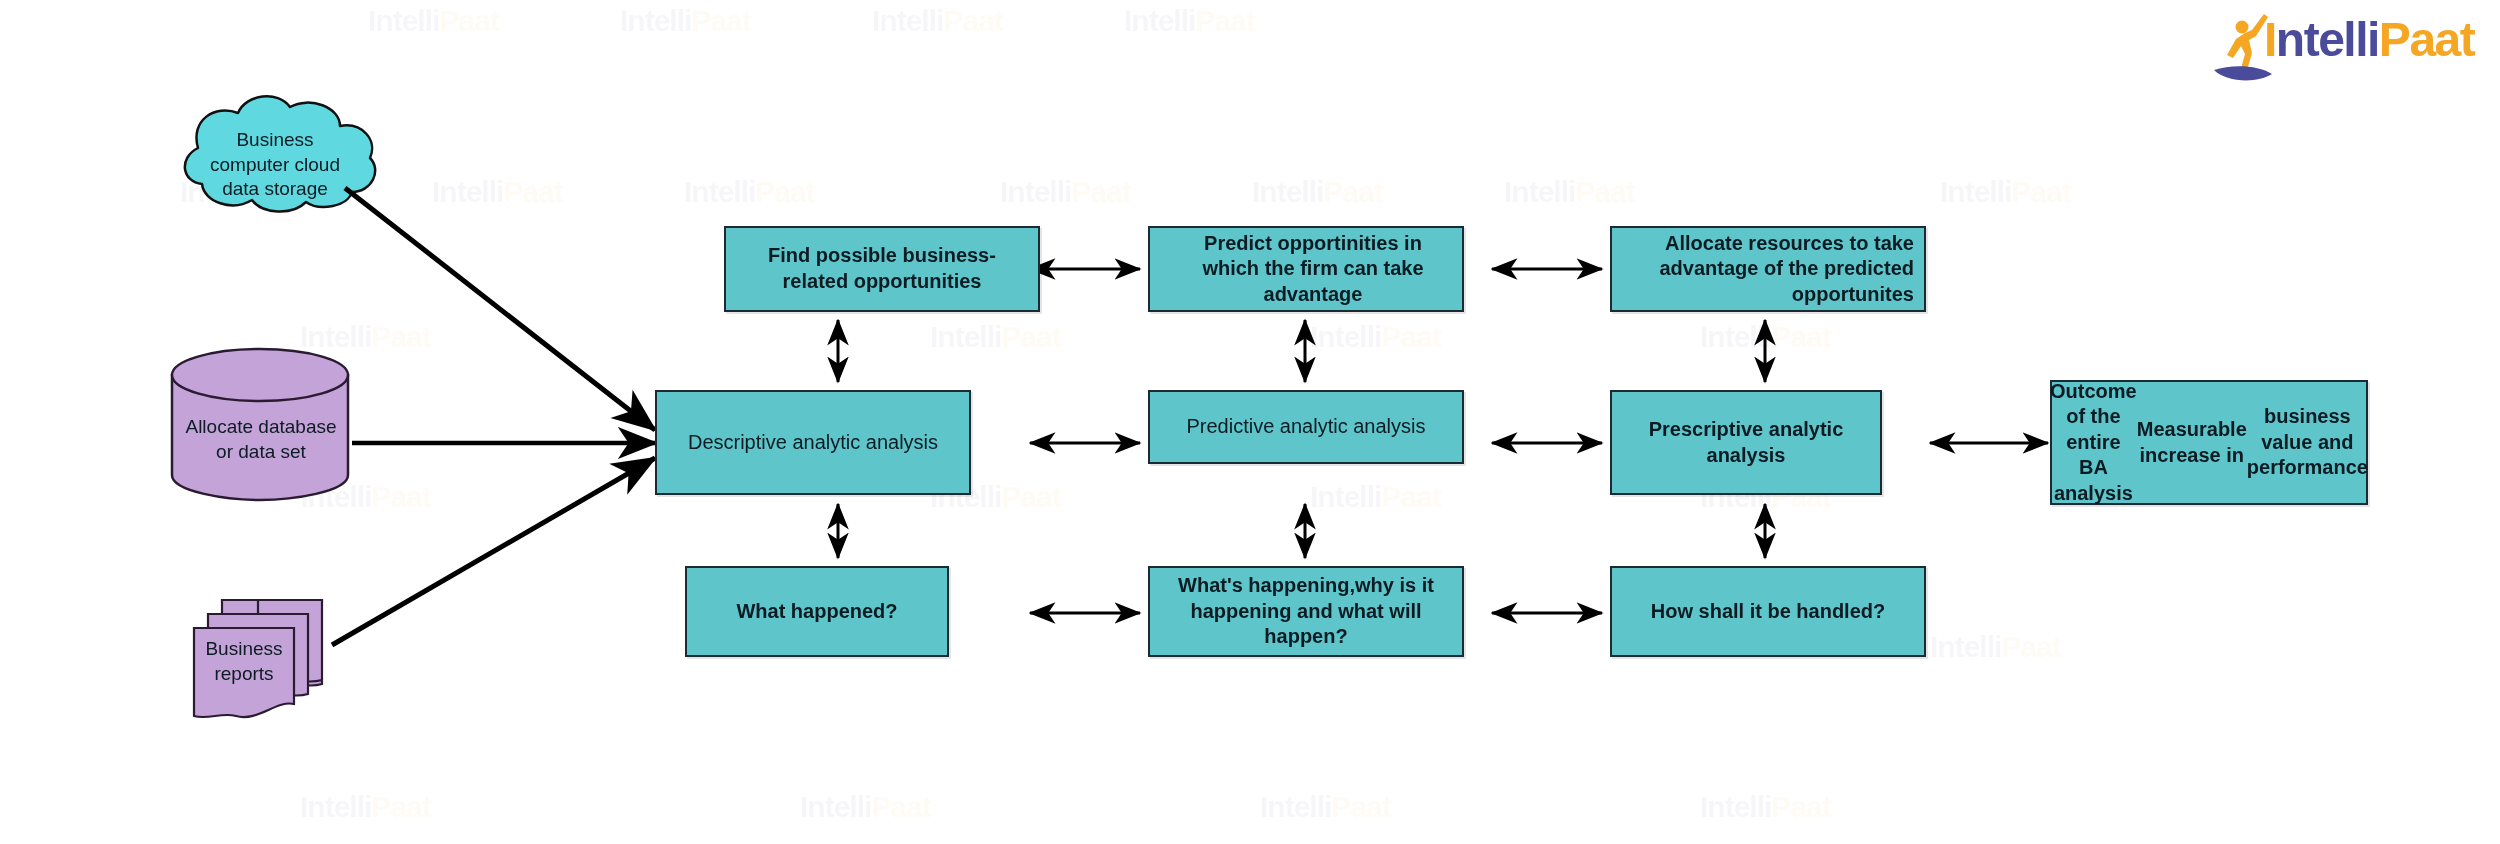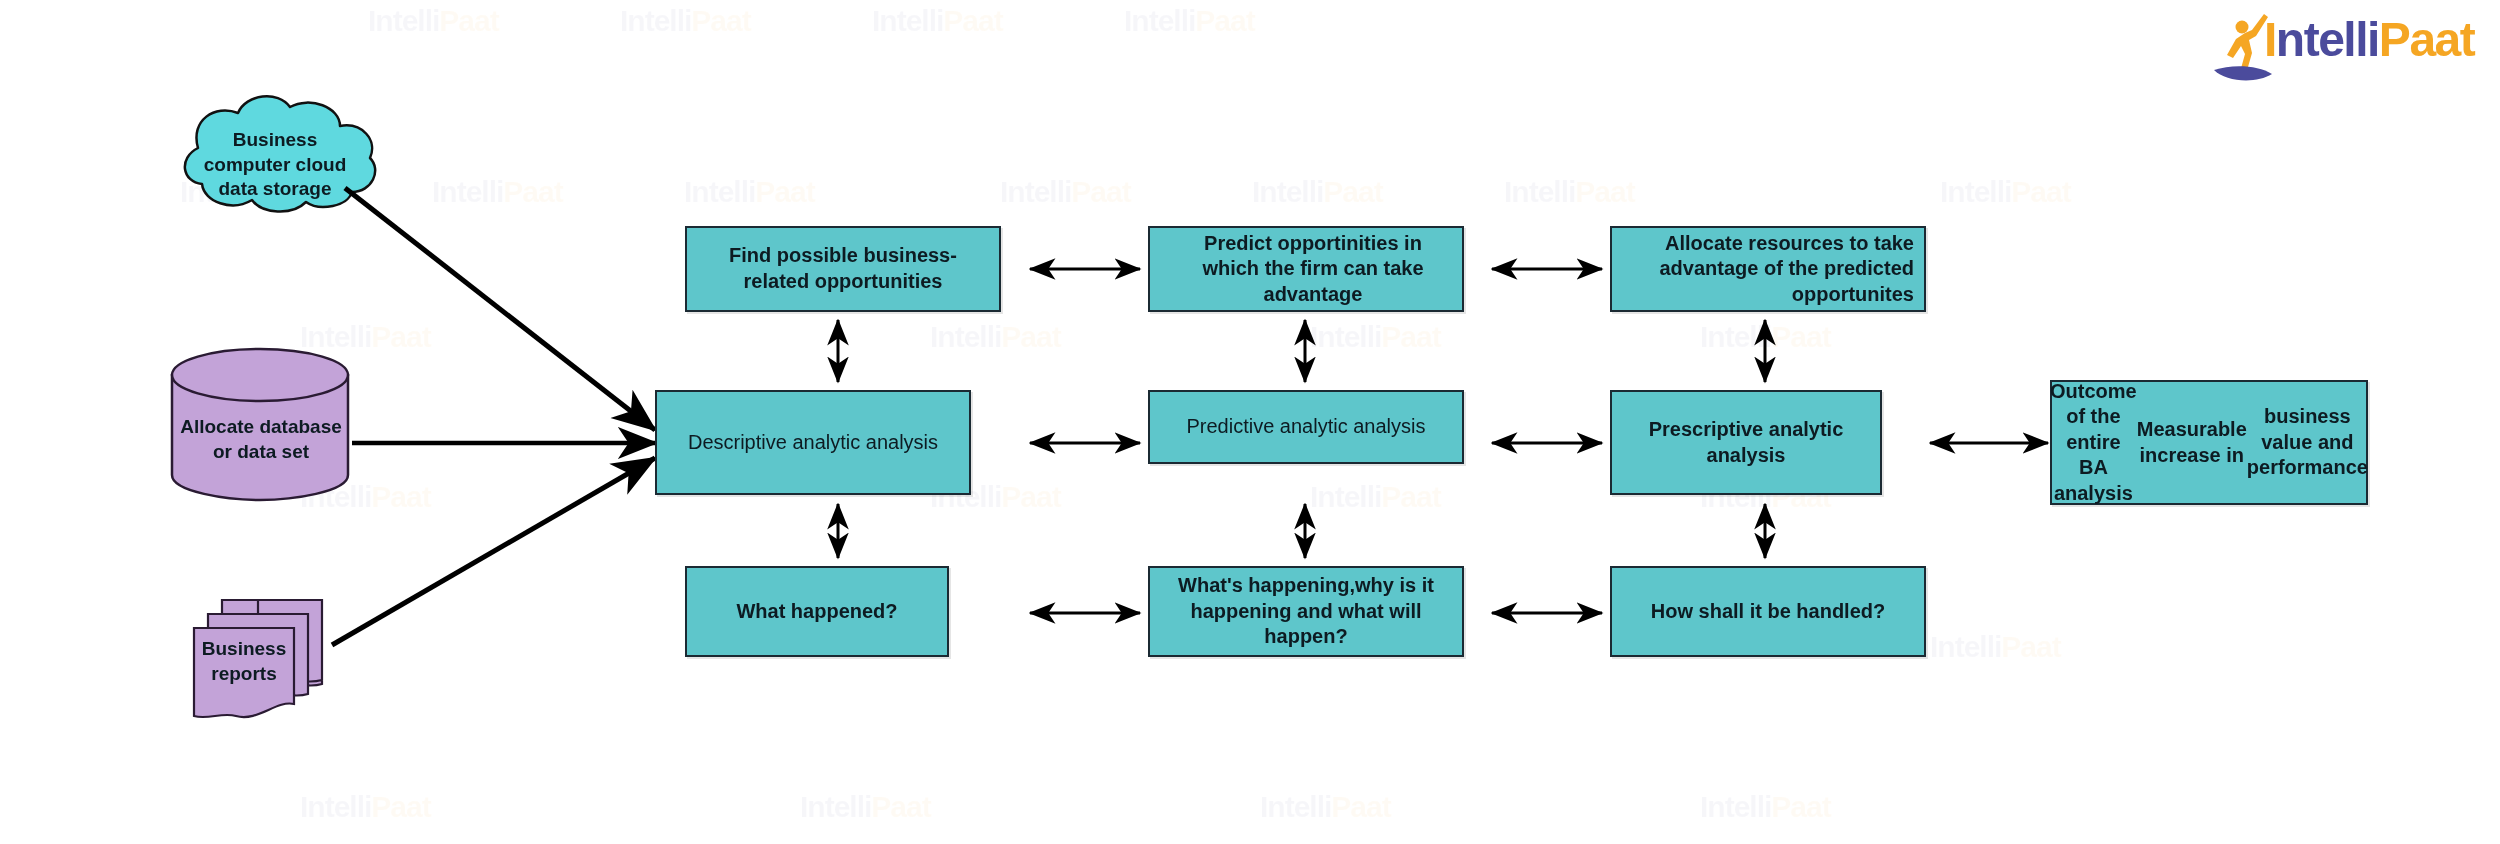--- a/index.html
+++ b/index.html
@@ -70,21 +70,21 @@
     box-shadow: 2px 2px 0 rgba(0,0,0,0.10);
   }
   .pbox.bold { font-weight: bold; }
 
   
   .shape-label {
     position: absolute;
     text-align: center;
     color: #0d1b22;
     font-size: 19px;
-    font-weight: bold;
+    font-weight: normal;
     line-height: 1.3;
     pointer-events: none;
   }
 
   svg.layer {
     position: absolute;
     left: 0;
     top: 0;
     width: 2500px;
     height: 844px;
@@ -202,21 +202,21 @@
 
     <line x1="838" y1="320" x2="838" y2="382" stroke="#000" stroke-width="3" marker-end="url(#ahead)" marker-start="url(#atail)"></line>
     <line x1="1305" y1="320" x2="1305" y2="382" stroke="#000" stroke-width="3" marker-end="url(#ahead)" marker-start="url(#atail)"></line>
     <line x1="1765" y1="320" x2="1765" y2="382" stroke="#000" stroke-width="3" marker-end="url(#ahead)" marker-start="url(#atail)"></line>
 
     <line x1="838" y1="504" x2="838" y2="558" stroke="#000" stroke-width="3" marker-end="url(#ahead)" marker-start="url(#atail)"></line>
     <line x1="1305" y1="504" x2="1305" y2="558" stroke="#000" stroke-width="3" marker-end="url(#ahead)" marker-start="url(#atail)"></line>
     <line x1="1765" y1="504" x2="1765" y2="558" stroke="#000" stroke-width="3" marker-end="url(#ahead)" marker-start="url(#atail)"></line>
   </svg>
 
-  <div class="pbox bold" style="left:685px; top:226px; width:316px; height:86px;">Find possible business-related opportunities</div>
+  <div class="pbox bold" style="left:724px; top:226px; width:316px; height:86px;">Find possible business-related opportunities</div>
   <div class="pbox bold" style="left:1148px; top:226px; width:316px; height:86px;padding-left:24px;">Predict opportinities in which the firm can take advantage</div>
   <div class="pbox bold" style="left:1610px; top:226px; width:316px; height:86px;text-align:right;">Allocate resources to take advantage of the predicted opportunites</div>
 
   <div class="pbox" style="left:655px; top:390px; width:316px; height:105px;">Descriptive analytic analysis</div>
   <div class="pbox" style="left:1148px; top:390px; width:316px; height:74px;">Predictive analytic analysis</div>
   <div class="pbox bold" style="left:1610px; top:390px; width:272px; height:105px;">Prescriptive analytic analysis</div>
 
   <div class="pbox bold" style="left:685px; top:566px; width:264px; height:91px;">What happened?</div>
   <div class="pbox bold" style="left:1148px; top:566px; width:316px; height:91px;">What's happening,why is it happening and what will happen?</div>
   <div class="pbox bold" style="left:1610px; top:566px; width:316px; height:91px;">How shall it be handled?</div>

